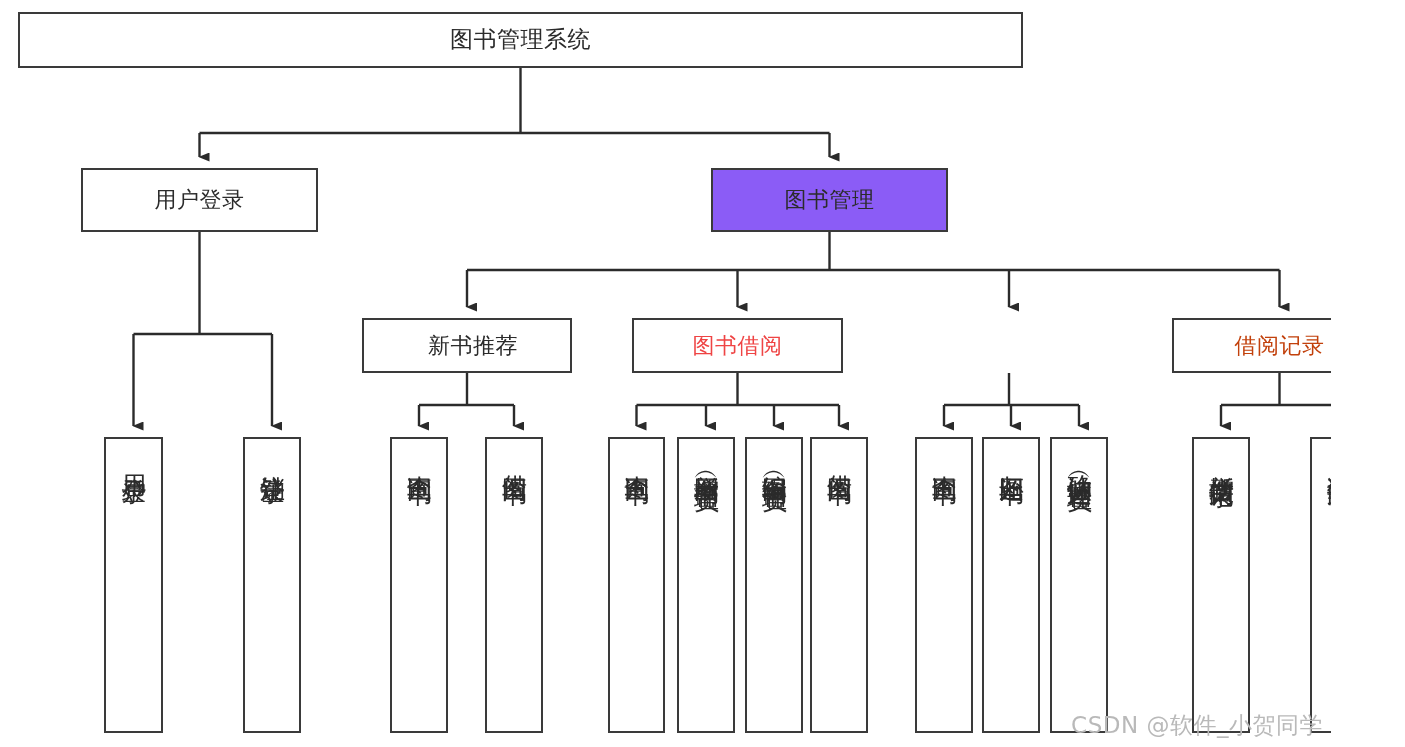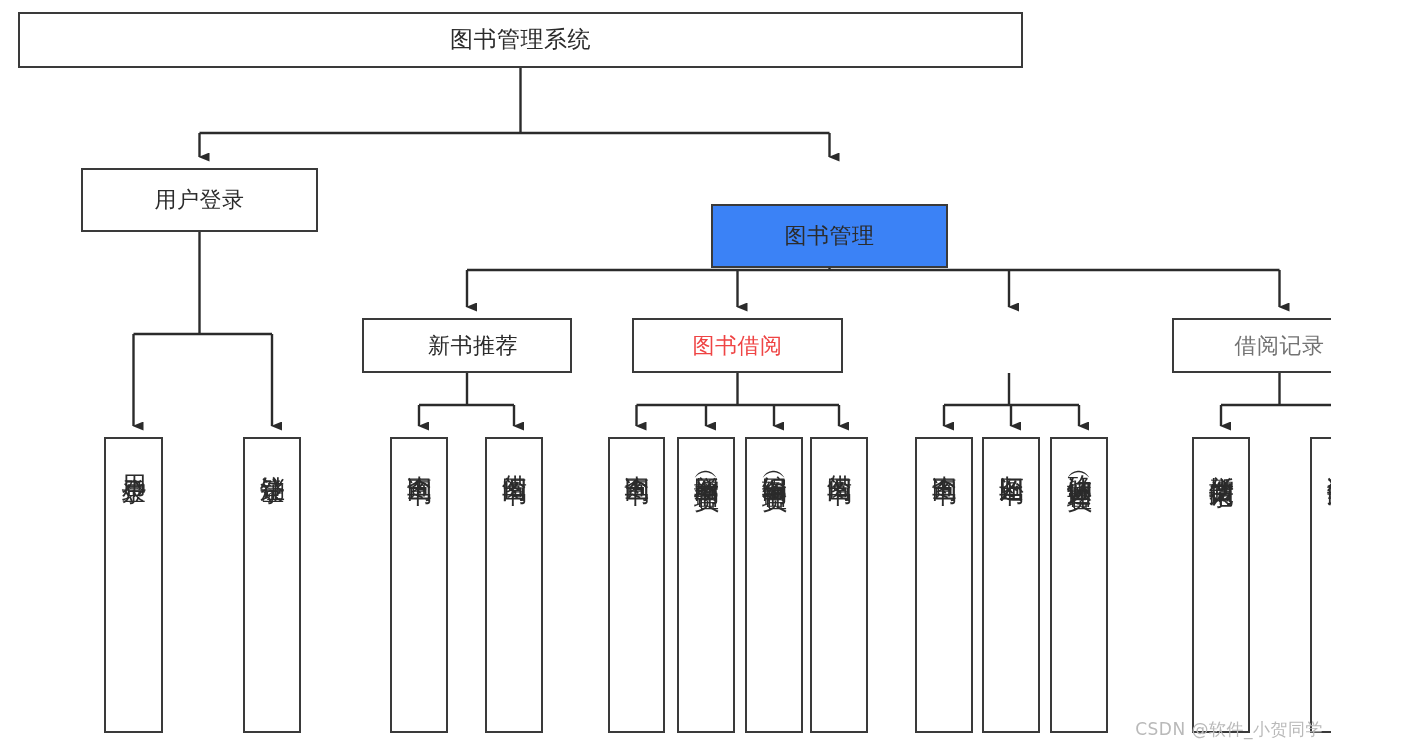--- a/index.html
+++ b/index.html
@@ -54,21 +54,21 @@
     text-orientation:upright;
     font-size:25px;
     line-height:1.12;
     letter-spacing:2px;
     white-space:normal;
   }
   .watermark{
     position:absolute;
     right:8px;
     bottom:6px;
-    font-size:17px;
+    font-size:23px;
     color:#b9b9b9;
     letter-spacing:0.5px;
     white-space:nowrap;
     user-select:none;
   }
 </style>
 </head>
 <body>
 
 <div id="canvas" style="background: rgb(255, 255, 255);">
@@ -123,31 +123,31 @@
     </g>
   </svg>
 
   <div class="node horiz" id="node-root" style="left: 18px; top: 12px; width: 1005px; height: 56px; border-color: rgb(58, 58, 58); background: rgb(255, 255, 255); color: rgb(43, 43, 43);">
     <span class="lbl">图书管理系统</span>
   </div>
 
   <div class="node horiz lvl2" id="node-l2-0" style="left: 81px; top: 168px; width: 237px; height: 64px; border-color: rgb(58, 58, 58); background: rgb(255, 255, 255); color: rgb(43, 43, 43);">
     <span class="lbl">用户登录</span>
   </div>
-  <div class="node horiz lvl2" id="node-l2-1" style="left: 711px; top: 168px; width: 237px; height: 64px; border-color: rgb(58, 58, 58); background: #3b82f6; color: rgb(43, 43, 43); margin-top: 36px;">
+  <div class="node horiz lvl2" id="node-l2-1" style="left: 711px; top: 168px; width: 237px; height: 64px; border-color: rgb(58, 58, 58); background: #8b5cf6; color: rgb(43, 43, 43);">
     <span class="lbl">图书管理</span>
   </div>
 
   <div class="node horiz lvl3" id="node-l3-0" style="left: 362px; top: 318px; width: 210px; height: 55px; border-color: rgb(58, 58, 58); background: rgb(255, 255, 255); color: rgb(43, 43, 43); padding-left: 12px;">
     <span class="lbl">新书推荐</span>
   </div>
   <div class="node horiz lvl3" id="node-l3-1" style="left: 632px; top: 318px; width: 211px; height: 55px; border-color: rgb(58, 58, 58); background: rgb(255, 255, 255); color: #ef4444;">
     <span class="lbl">图书借阅</span>
   </div>
-  <div class="node horiz lvl3" id="node-l3-3" style="left: 1172px; top: 318px; width: 215px; height: 55px; border-color: rgb(58, 58, 58); background: rgb(255, 255, 255); color: #737373;">
+  <div class="node horiz lvl3" id="node-l3-3" style="left: 1172px; top: 318px; width: 215px; height: 55px; border-color: rgb(58, 58, 58); background: rgb(255, 255, 255); color: #c2410c;">
     <span class="lbl">借阅记录</span>
   </div>
 
   <div class="node vert" id="node-leaf-0" style="left: 104px; top: 437px; width: 59px; height: 296px; border-color: rgb(58, 58, 58); background: rgb(255, 255, 255); color: rgb(43, 43, 43);">
     <span class="lbl">用户登录</span>
   </div>
   <div class="node vert" id="node-leaf-1" style="left: 243px; top: 437px; width: 58px; height: 296px; border-color: rgb(58, 58, 58); background: rgb(255, 255, 255); color: rgb(43, 43, 43);">
     <span class="lbl">注销登录</span>
   </div>
   <div class="node vert" id="node-leaf-2" style="left: 390px; top: 437px; width: 58px; height: 296px; border-color: rgb(58, 58, 58); background: rgb(255, 255, 255); color: rgb(43, 43, 43);">

